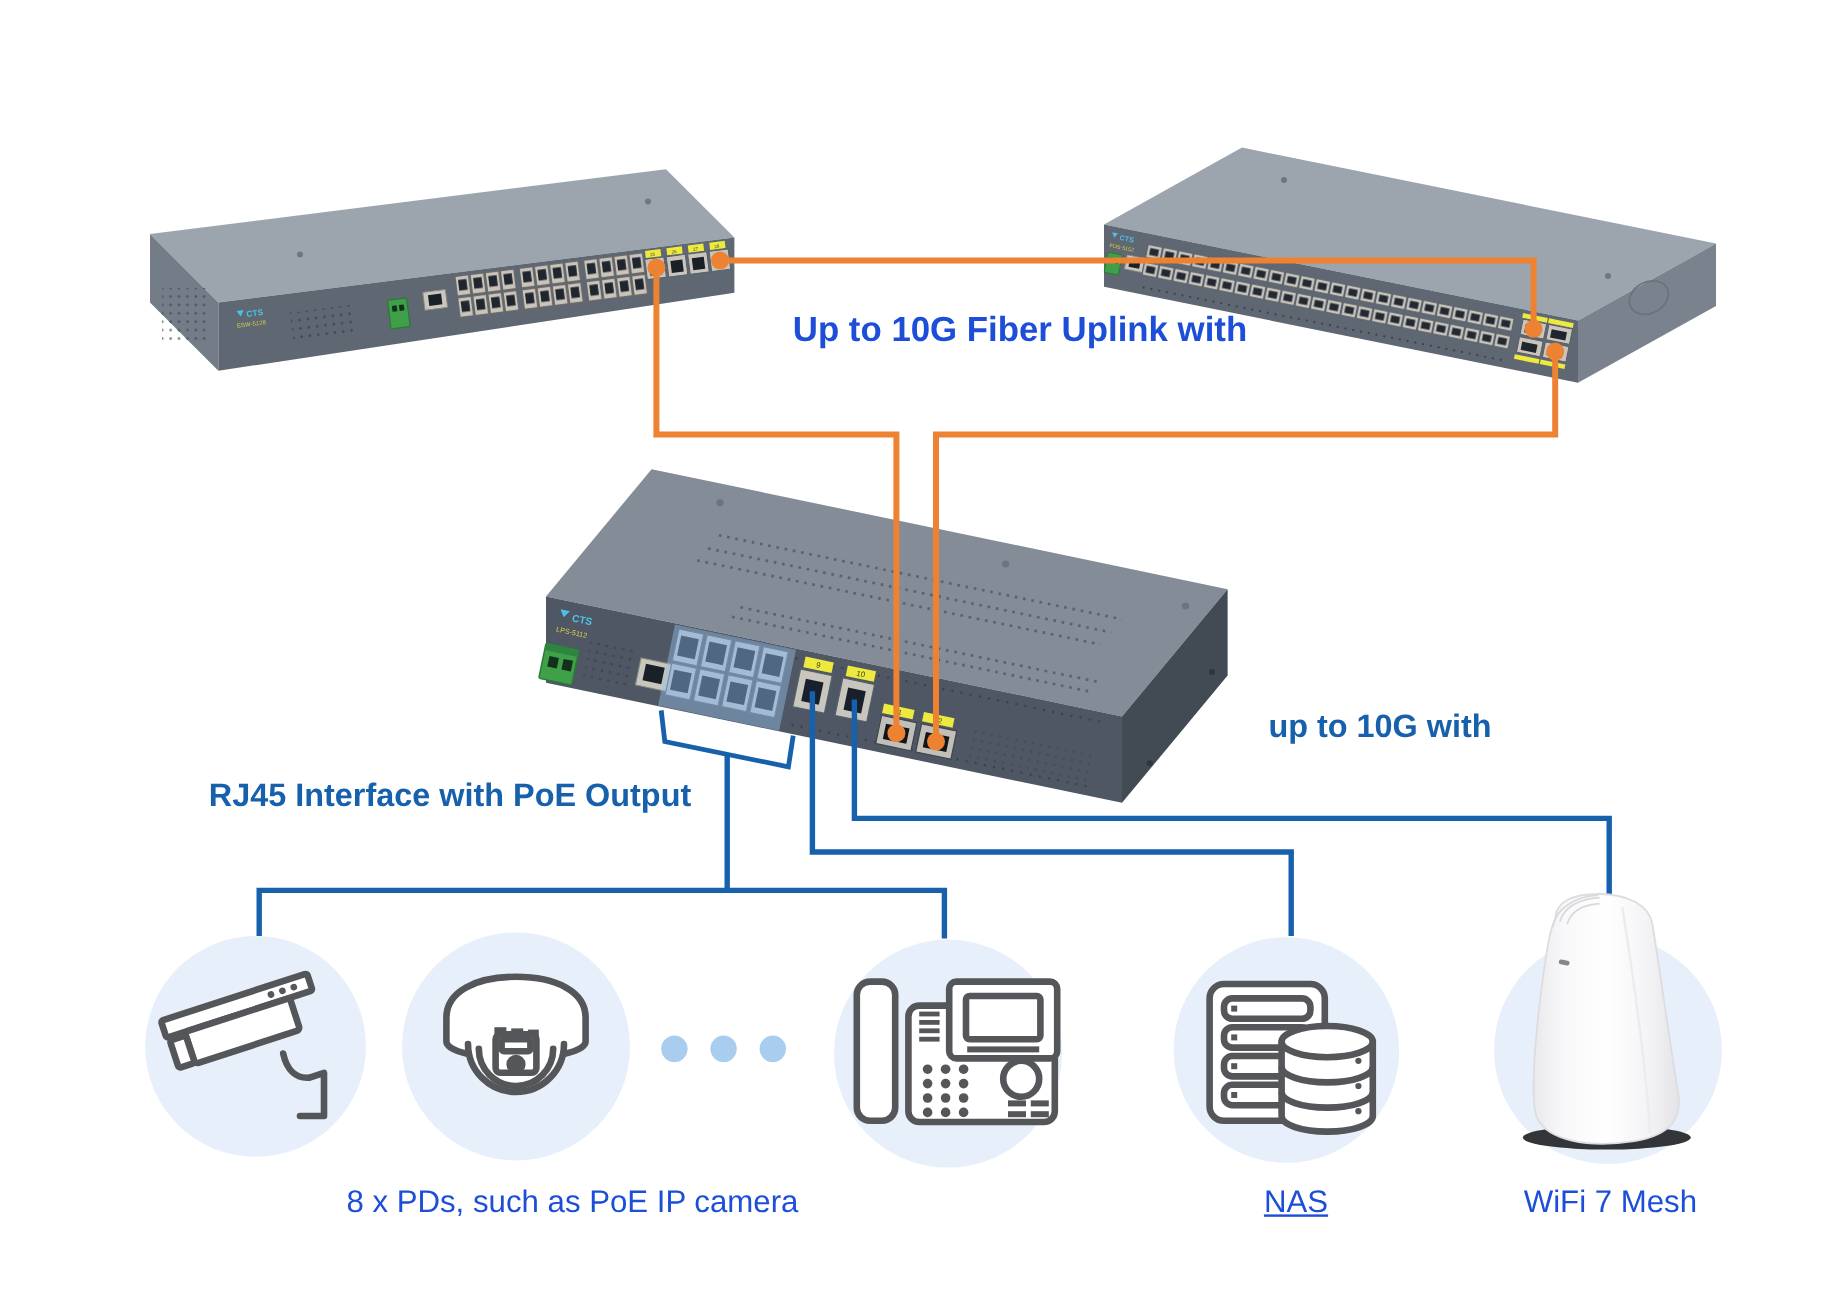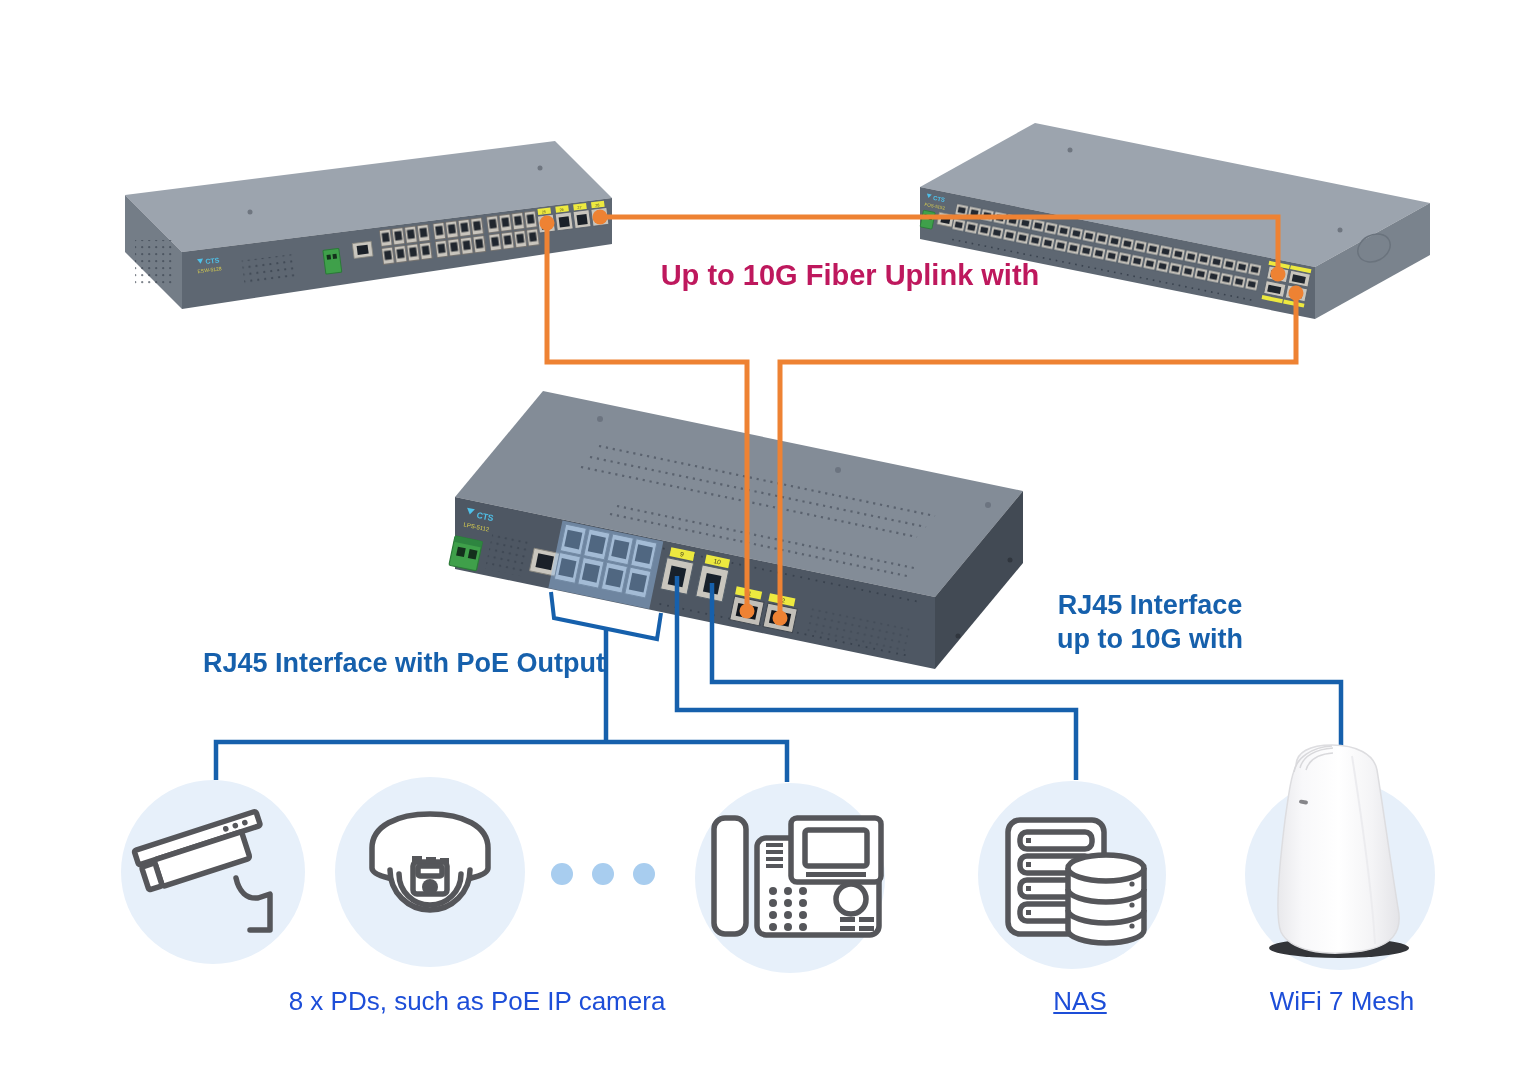--- a/index.html
+++ b/index.html
@@ -1,21 +1,21 @@
 <!DOCTYPE html>
 <html><head>
 <meta charset="utf-8">
 <style>
   html,body{margin:0;padding:0;background:#fff;}
   .stage{position:relative;width:1536px;height:1086px;background:#fff;overflow:hidden;
          font-family:"Liberation Sans",sans-serif;}
   svg{position:absolute;left:0;top:0;font-family:"Liberation Sans",sans-serif;}
   .heading{position:absolute;text-align:center;font-weight:bold;}
-  .heading.orange{left:430px;top:258px;width:840px;font-size:29px;line-height:35px;color:#be185d;}
-  .heading.blue-left{left:145px;top:646px;width:460px;font-size:27px;line-height:34px;color:#1660AC;text-align:right;}
+  .heading.orange{left:430px;top:258px;width:840px;font-size:29px;line-height:35px;color:#1d4ed8;}
+  .heading.blue-left{left:145px;top:646px;width:460px;font-size:27px;line-height:34px;color:#1660AC;}
   .heading.blue-right{left:995px;top:588px;width:310px;font-size:27px;line-height:34px;color:#1660AC;}
   .caption{position:absolute;font-size:26px;color:#1d4ed8;transform:translateX(-50%);white-space:nowrap;}
   .cap-pd{left:477px;top:986px;}
   .cap-nas{left:1080px;top:986px;text-decoration:underline;}
   .cap-wifi{left:1342px;top:986px;}
 </style>
 </head>
 <body>
 
 <div class="stage">
@@ -358,21 +358,20 @@
 
 <div class="heading orange">
   <div>Up to 10G Fiber Uplink with</div>
 </div>
 
 <div class="heading blue-left">
   <div>RJ45 Interface with PoE Output</div>
 </div>
 
 <div class="heading blue-right">
-  <div>RJ45 Interface</div>
   <div>up to 10G with</div>
 </div>
 
 <div class="caption cap-pd">8 x PDs, such as PoE IP camera</div>
 <div class="caption cap-nas">NAS</div>
 <div class="caption cap-wifi">WiFi 7 Mesh</div>
 
 </div>
 
 </body></html>

